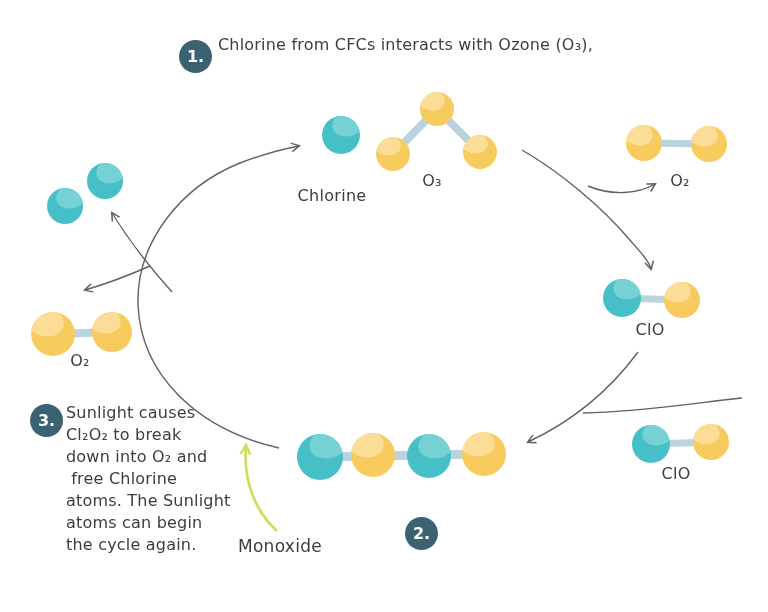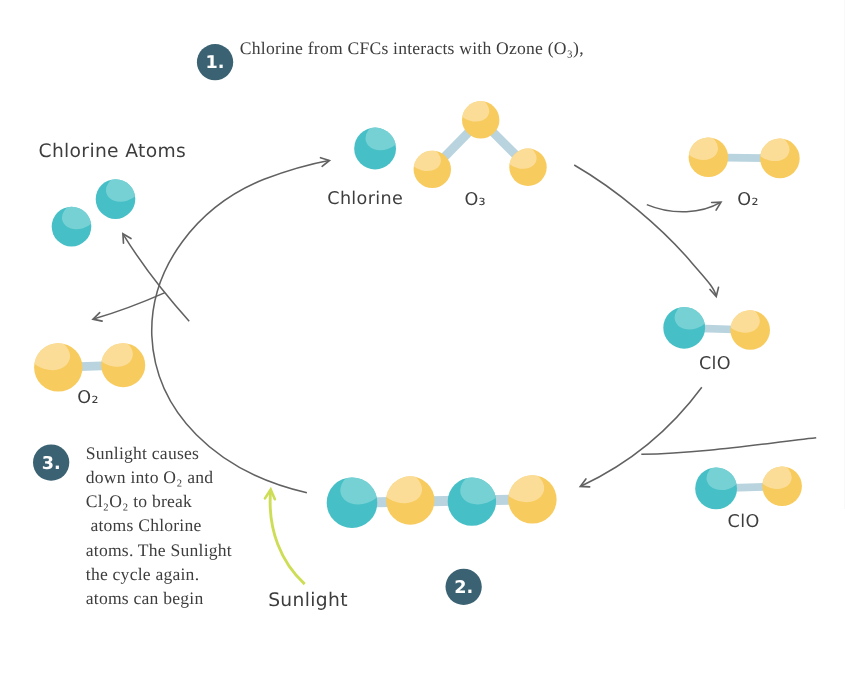--- a/index.html
+++ b/index.html
@@ -28,23 +28,23 @@
     position:absolute; z-index:2; transform:translateX(-50%);
     font-size:16px; font-weight:500; letter-spacing:.3px; white-space:nowrap;
   }
   .free-label{position:absolute; z-index:2; font-size:17px; font-weight:500; letter-spacing:.3px; white-space:nowrap;}
   .badge{
     position:absolute; z-index:2; width:33px; height:33px; border-radius:50%;
     background:var(--badge-bg); color:var(--badge-text);
     display:flex; align-items:center; justify-content:center;
     font-size:16px; font-weight:700;
   }
-  .step-text{position:absolute; z-index:2; font-size:16px; font-weight:500; letter-spacing:.2px;font-family:Liberation Serif, serif;}
+  .step-text{position:absolute; z-index:2; font-size:16px; font-weight:500; letter-spacing:.2px;}
   .step-text .line{white-space:pre; line-height:21.5px;}
-  #step3-text .line{line-height:22px;margin-left:12px;}
+  #step3-text .line{line-height:22px;}
 </style>
 </head>
 <body>
 
 <div id="canvas">
 
   <svg id="arrow-layer" width="768" height="612" viewBox="0 0 768 612">
     <defs>
       <marker id="ah" markerUnits="userSpaceOnUse" markerWidth="12" markerHeight="12" viewBox="0 0 12 12" refX="9" refY="6" orient="auto">
         <path d="M2 2 L9.5 6 L2 10" fill="none" style="stroke:var(--arrow)" stroke-width="1.5" stroke-linecap="round"></path>
@@ -85,34 +85,33 @@
 
   <div class="badge" style="left:405px; top:517px;">
     <span>2.</span>
   </div>
 
   <div class="badge" style="left:30px; top:404px;">
     <span>3.</span>
   </div>
   <div class="step-text" id="step3-text" style="left:66px; top:402px;">
     <div class="line">Sunlight causes</div>
+    <div class="line">Cl₂O₂ to break</div>
     <div class="line">down into O₂ and</div>
-    <div class="line">Cl₂O₂ to break</div>
-    <div class="line"> atoms Chlorine</div>
+    <div class="line"> free Chlorine</div>
     <div class="line">atoms. The Sunlight</div>
+    <div class="line">atoms can begin</div>
     <div class="line">the cycle again.</div>
-    <div class="line">atoms can begin</div>
   </div>
 
-  <div class="free-label" style="left:35px; top:128px;">Chlorine Atoms</div>
   <div class="atom cl" style="left:47px; top:188px; width:36px; height:36px;"></div>
   <div class="atom cl" style="left:87px; top:163px; width:36px; height:36px;"></div>
 
   <div class="atom cl" style="left:322px; top:116px; width:38px; height:38px;"></div>
-  <div class="mol-label" style="left:332px; top:170px;text-align:right;">Chlorine</div>
+  <div class="mol-label" style="left:332px; top:186px;text-align:right;">Chlorine</div>
 
   <div class="atom o" style="left:420px; top:92px; width:34px; height:34px;"></div>
   <div class="atom o" style="left:376px; top:137px; width:34px; height:34px;"></div>
   <div class="atom o" style="left:463px; top:135px; width:34px; height:34px;"></div>
   <div class="mol-label" style="left:432px; top:171px;">O₃</div>
 
   <div class="atom o" style="left:626px; top:125px; width:36px; height:36px;"></div>
   <div class="atom o" style="left:691px; top:126px; width:36px; height:36px;"></div>
   <div class="mol-label" style="left:680px; top:171px;">O₂</div>
 
@@ -126,15 +125,15 @@
 
   <div class="atom cl" style="left:297px; top:434px; width:46px; height:46px;"></div>
   <div class="atom o" style="left:351px; top:433px; width:44px; height:44px;"></div>
   <div class="atom cl" style="left:407px; top:434px; width:44px; height:44px;"></div>
   <div class="atom o" style="left:462px; top:432px; width:44px; height:44px;"></div>
 
   <div class="atom o" style="left:31px; top:312px; width:44px; height:44px;"></div>
   <div class="atom o" style="left:92px; top:312px; width:40px; height:40px;"></div>
   <div class="mol-label" style="left:80px; top:351px;">O₂</div>
 
-  <div class="mol-label" style="left:280px; top:536px; font-size:17px;">Sunlight</div>
+  <div class="mol-label" style="left:280px; top:536px; font-size:17px;">Monoxide</div>
 
 </div>
 
 </body></html>

